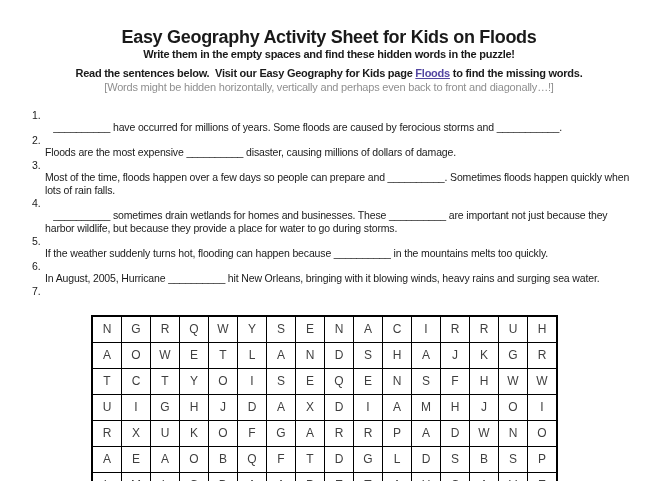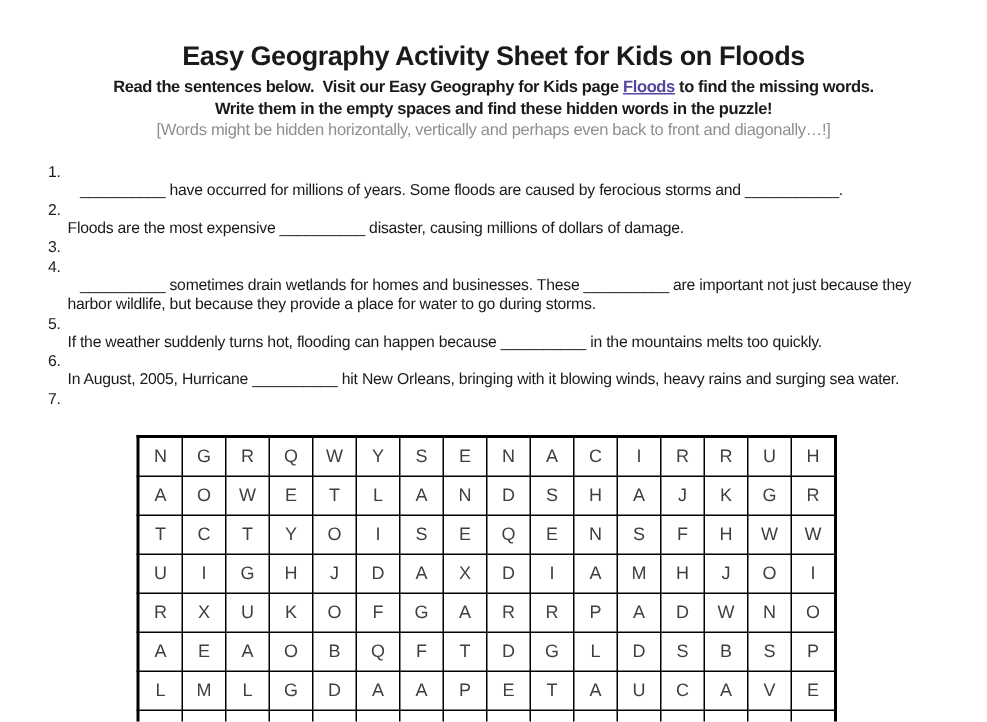--- a/index.html
+++ b/index.html
@@ -87,37 +87,38 @@
     font-family: "Liberation Sans", sans-serif;
   }
 </style>
 </head>
 <body>
 
 <div class="page">
 
   <div class="title">Easy Geography Activity Sheet for Kids on Floods</div>
 
+  <div class="intro-line">Write them in the empty spaces and find these hidden words in the puzzle!</div>
+
   <div class="intro-line first"><span>Read the sentences below.  Visit our Easy Geography for Kids page </span><span class="floods-link">Floods</span><span> to find the missing words.</span></div>
-
-  <div class="intro-line">Write them in the empty spaces and find these hidden words in the puzzle!</div>
 
   <div class="intro-note">[Words might be hidden horizontally, vertically and perhaps even back to front and diagonally…!]</div>
 
   <div class="questions">
       <div class="q-item">
         <span class="q-num">1.</span>
         <span class="q-text">   __________ have occurred for millions of years. Some floods are caused by ferocious storms and ___________.</span>
       </div>
       <div class="q-item">
         <span class="q-num">2.</span>
         <span class="q-text">Floods are the most expensive __________ disaster, causing millions of dollars of damage.</span>
       </div>
       <div class="q-item">
         <span class="q-num">3.</span>
+        <span class="q-text">Most of the time, floods happen over a few days so people can prepare and __________. Sometimes floods happen quickly when lots of rain falls.</span>
       </div>
       <div class="q-item">
         <span class="q-num">4.</span>
         <span class="q-text">   __________ sometimes drain wetlands for homes and businesses. These __________ are important not just because they harbor wildlife, but because they provide a place for water to go during storms.</span>
       </div>
       <div class="q-item">
         <span class="q-num">5.</span>
         <span class="q-text">If the weather suddenly turns hot, flooding can happen because __________ in the mountains melts too quickly.</span>
       </div>
       <div class="q-item">

